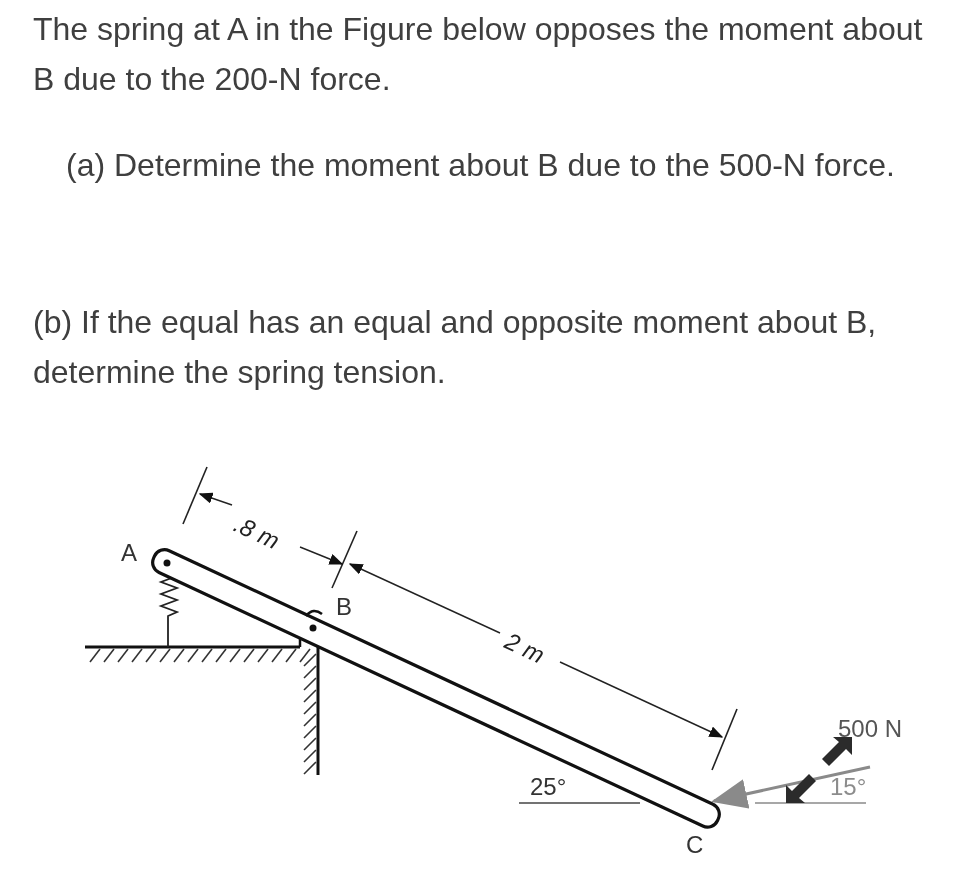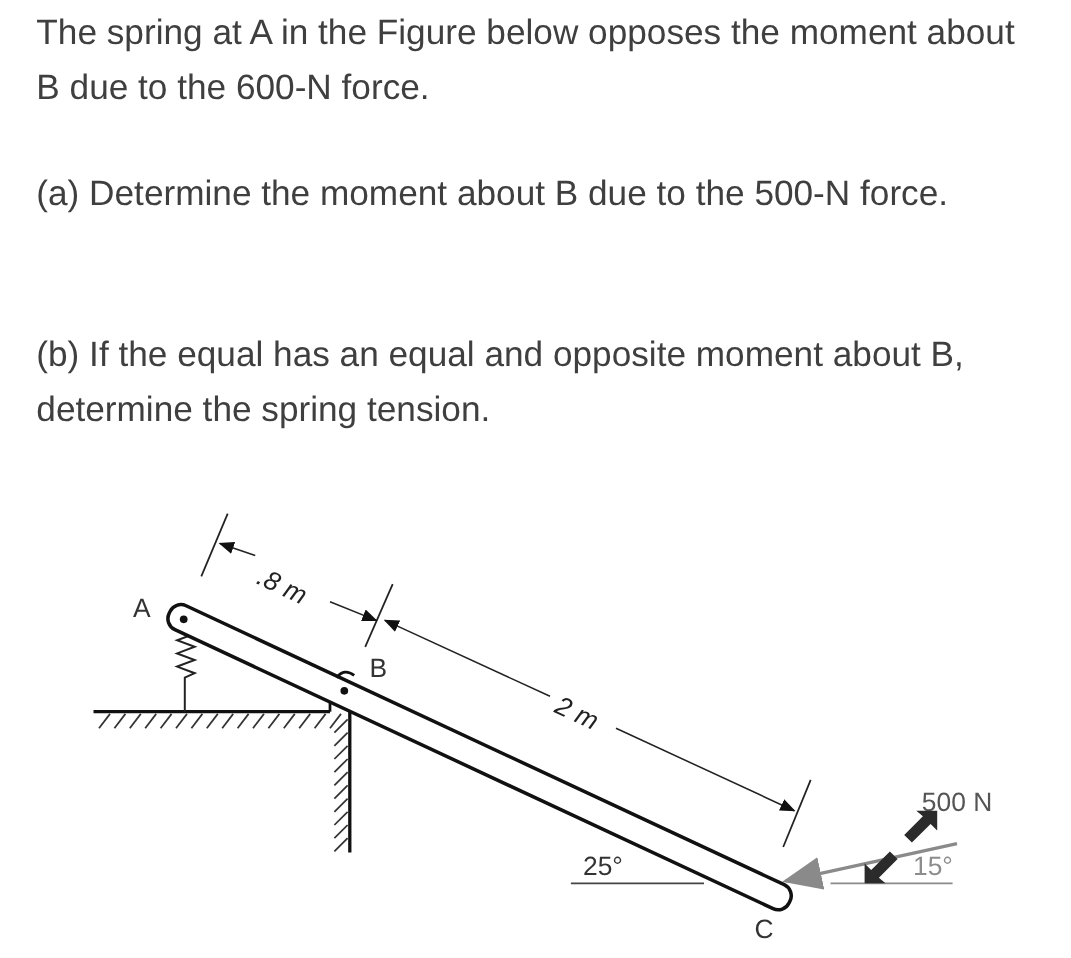--- a/index.html
+++ b/index.html
@@ -1,28 +1,28 @@
 <!DOCTYPE html>
 <html><head>
   <meta charset="utf-8">
   <style>
     html, body { margin: 0; padding: 0; background: #ffffff; }
     body { width: 974px; height: 871px; position: relative; overflow: hidden;
            font-family: "Liberation Sans", "DejaVu Sans", sans-serif; color: #3c3c3c; }
     .para { position: absolute; left: 33px; font-size: 32px; line-height: 50px; margin: 0; color: #3f3f3f; }
     #p1 { top: 4px; width: 910px; }
-    #p2 { top: 150px; width: 860px; }
+    #p2 { top: 140px; width: 860px; margin-left: 33px; }
     #p3 { top: 297px; width: 920px; }
     #figure { position: absolute; left: 0; top: 440px; width: 974px; height: 431px; }
     svg text { font-family: "Liberation Sans", "DejaVu Sans", sans-serif; }
   </style>
 </head>
 <body>
 
-<p class="para" id="p1">The spring at A in the Figure below opposes the moment about B due to the 600-N force.</p>
+<p class="para" id="p1">The spring at A in the Figure below opposes the moment about B due to the 200-N force.</p>
 <p class="para" id="p2">(a) Determine the moment about B due to the 500-N force.</p>
 <p class="para" id="p3">(b) If the equal has an equal and opposite moment about B, determine the spring tension.</p>
 
 <div id="figure">
   <svg width="974" height="431" viewBox="0 440 974 431" xmlns="http://www.w3.org/2000/svg">
     <defs>
       <marker id="arrowDim" markerWidth="10" markerHeight="8" refX="9" refY="4" orient="auto">
         <path d="M0,0 L10,4 L0,8 Z" fill="#111"></path>
       </marker>
       <marker id="arrowForce" markerWidth="12" markerHeight="10" refX="11" refY="5" orient="auto">

